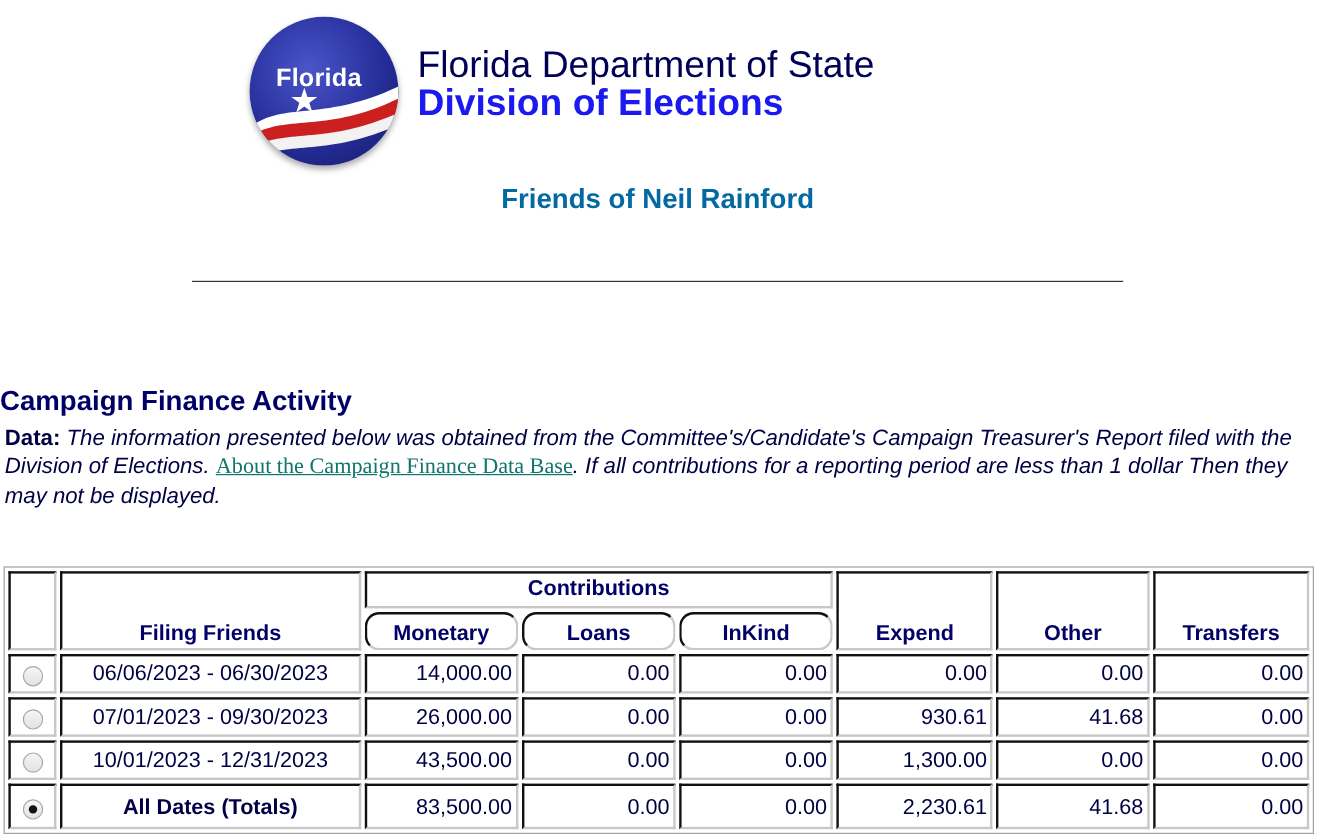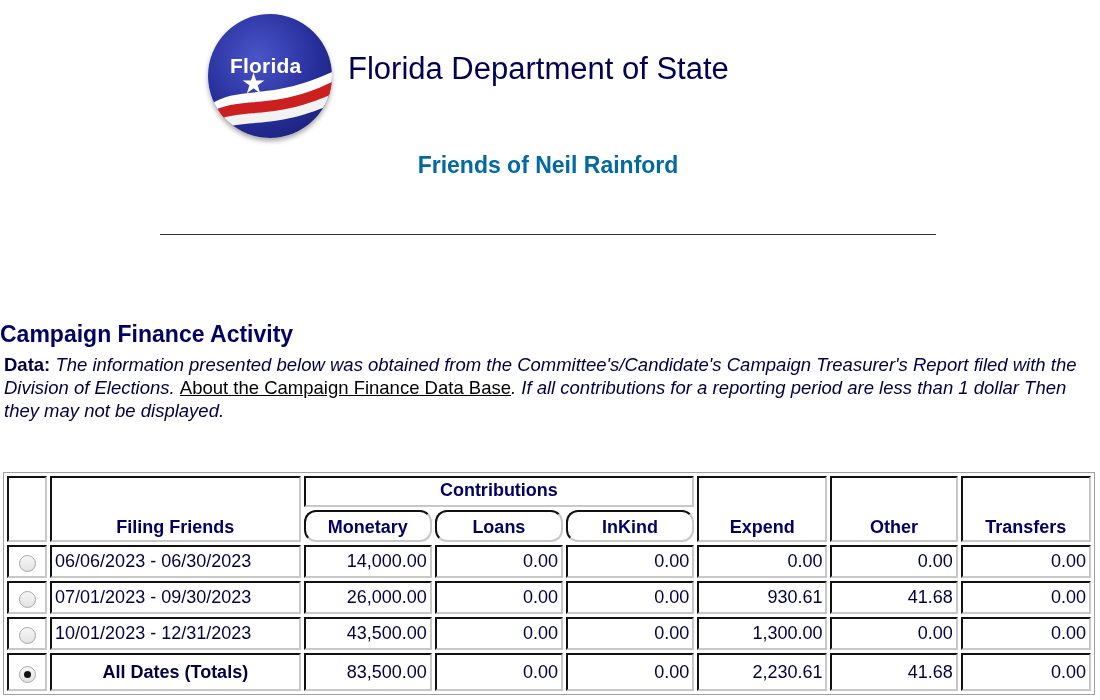--- a/index.html
+++ b/index.html
@@ -90,21 +90,21 @@
     .note {
       position: absolute;
       left: 4px; top: 353px;
       width: 1080px;
       font-size: 18.5px;
       line-height: 23px;
       color: #000044;
     }
     .note b { font-style: normal; }
     .note i { font-style: italic; }
-    .note a { color: #000000; text-decoration: underline; font-style: normal; }
+    .note a { color: #0f766e; text-decoration: underline; font-style: normal; font-family: Liberation Serif, serif; }
 
     
     .finance-table {
       position: absolute;
       left: 3px; top: 472px;
       width: 1092px;
       border-collapse: separate;
       border-spacing: 3px;
       border: 1.5px solid #a0a0a0;
       background: #ffffff;
@@ -122,21 +122,21 @@
       vertical-align: bottom;
       padding-bottom: 2px;
     }
     .finance-table th.group {
       height: 25px;
       vertical-align: middle;
     }
     .finance-table th.sub { height: 26px; border-radius: 12px; }
     .finance-table td { height: 29px; }
     .num { text-align: right; }
-    .period { text-align: left; }
+    .period { text-align: center; }
     .totals-label { text-align: center; font-weight: bold; color: #000066; padding-top: 6px; }
     .radio-cell { text-align: center; width: 30px; }
     .radio {
       display: inline-block;
       width: 15px; height: 15px;
       border-radius: 50%;
       border: 1px solid #a8a8a8;
       background: linear-gradient(#f6f6f6, #e2e2e2);
       position: relative;
       vertical-align: middle;
@@ -162,20 +162,21 @@
       <svg width="124" height="124" viewBox="0 0 124 124">
         <path d="M0 92 C30 70, 60 88, 124 58 L124 70 C60 100, 30 82, 0 104 Z" fill="#ffffff"></path>
         <path d="M0 100 C30 80, 62 98, 124 68 L124 82 C62 110, 30 92, 0 112 Z" fill="#cc1f1f"></path>
         <path d="M0 110 C30 92, 62 108, 124 80 L124 90 C62 118, 30 102, 0 120 Z" fill="#f2f2f2"></path>
       </svg>
       <span class="seal-text">Florida</span>
       <span class="seal-star">★</span>
     </div>
     <div class="header-titles">
       <div class="dept-title">Florida Department of State</div>
+      <div class="div-title">Division of Elections</div>
     </div>
   </div>
 
   <div class="committee-name">Friends of Neil Rainford</div>
 
   <div class="hr-line"></div>
 
   <div class="section-title">Campaign Finance Activity</div>
 
   <div class="note"><b>Data:</b><i> The information presented below was obtained from the Committee's/Candidate's Campaign Treasurer's Report filed with the Division of Elections. </i><a href="#">About the Campaign Finance Data Base</a><i>. If all contributions for a reporting period are less than 1 dollar Then they may not be displayed.</i></div>

